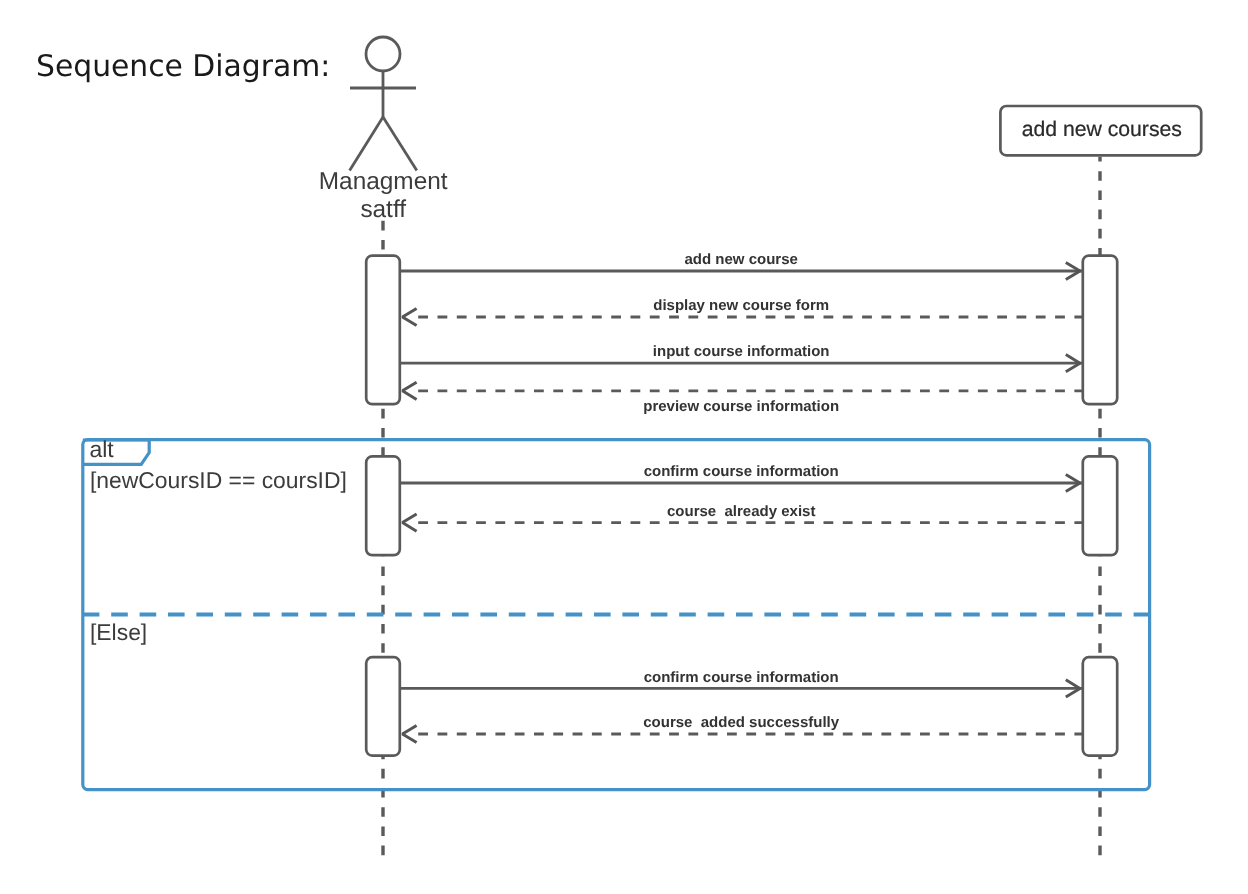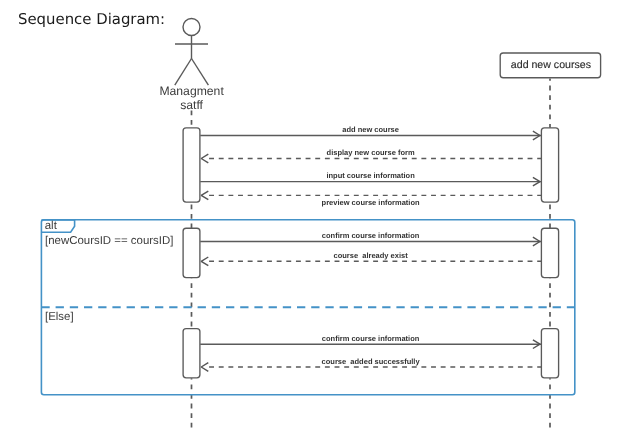--- a/index.html
+++ b/index.html
@@ -1,20 +1,20 @@
 <!DOCTYPE html>
 <html><head>
 <meta charset="utf-8">
 <style>
   html,body{margin:0;padding:0;}
   body{width:624px;height:447px;background:#ffffff;overflow:hidden;
        font-family:"Liberation Sans",sans-serif;
        -webkit-font-smoothing:antialiased;text-rendering:geometricPrecision;}
   #stage{position:relative;width:624px;height:447px;transform:translateZ(0);}
-  #title{position:absolute;left:18px;top:10px;font-size:14.9px;color:#1a1a1a;
+  #title{position:absolute;left:18px;top:24px;font-size:14.9px;color:#1a1a1a;
          font-family:"DejaVu Sans",sans-serif;letter-spacing:0px;}
   svg.diagram{position:absolute;left:0;top:0;width:624px;height:447px;}
   .msg{font-size:7.5px;font-weight:bold;fill:#333333;text-anchor:middle;white-space:pre;
        font-family:"Liberation Sans",sans-serif;}
   .actorlabel{font-size:12.2px;fill:#3c3c3c;text-anchor:middle;
        font-family:"Liberation Sans",sans-serif;}
   .boxlabel{font-size:10.6px;fill:#2a2a2a;stroke:#2a2a2a;stroke-width:0.12;text-anchor:middle;
        font-family:"Liberation Sans",sans-serif;}
   .frametab{font-size:11.5px;fill:#3b3b3b;font-family:"Liberation Sans",sans-serif;}
   .cond{font-size:11.45px;fill:#3c3c3c;font-family:"Liberation Sans",sans-serif;}

